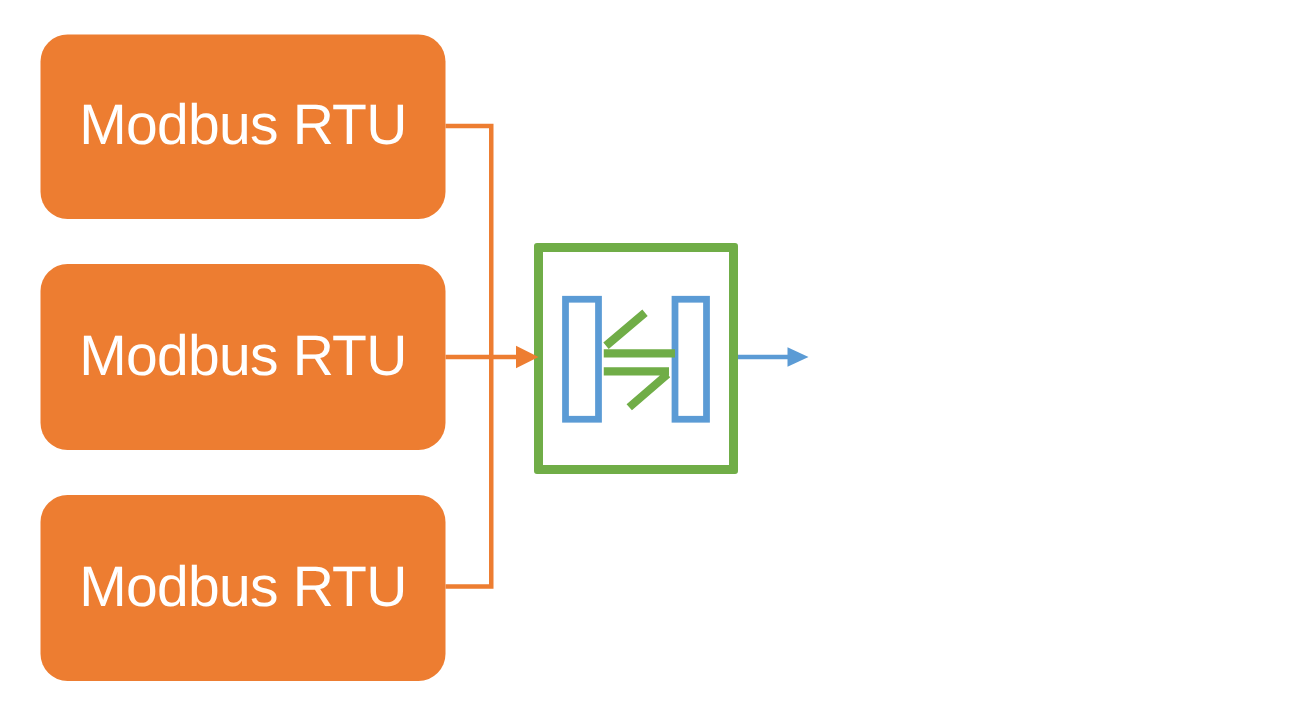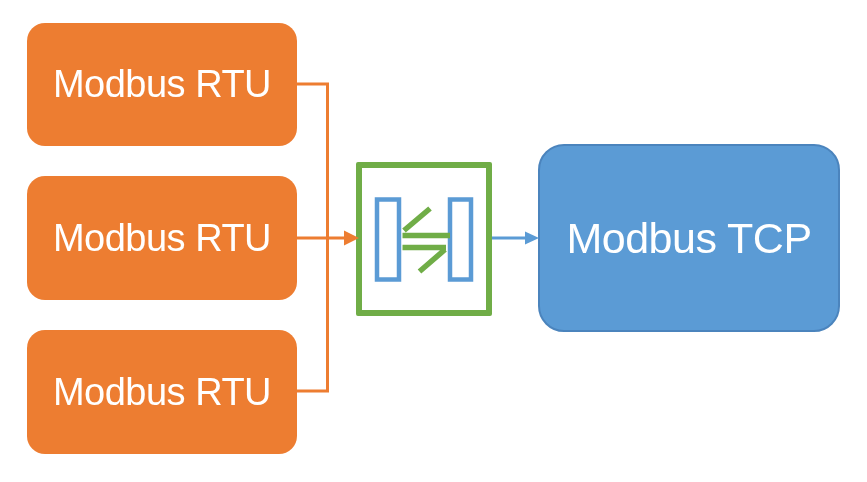--- a/index.html
+++ b/index.html
@@ -82,23 +82,20 @@
   </div>
   <div class="node rtu-box rtu-2">
     <span>Modbus RTU</span>
   </div>
   <div class="node rtu-box rtu-3">
     <span>Modbus RTU</span>
   </div>
 
   <div class="gateway-box"></div>
 
-  <div class="node tcp-box">
-    <span>Modbus TCP</span>
-  </div>
 
   <svg class="overlay" viewBox="0 0 867 482">
 
     <path class="conn-orange" stroke-width="3" d="M297 84 H327.5 V391 H297"></path>
 
     <line class="conn-orange" stroke-width="3" x1="297" y1="238" x2="346" y2="238"></line>
     <polygon class="head-orange" points="344,230.5 359,238 344,245.5"></polygon>
 
     <rect class="icon-bar" stroke-width="4.5" x="377" y="199.5" width="22" height="80"></rect>
     <rect class="icon-bar" stroke-width="4.5" x="450" y="199.5" width="21" height="80"></rect>

